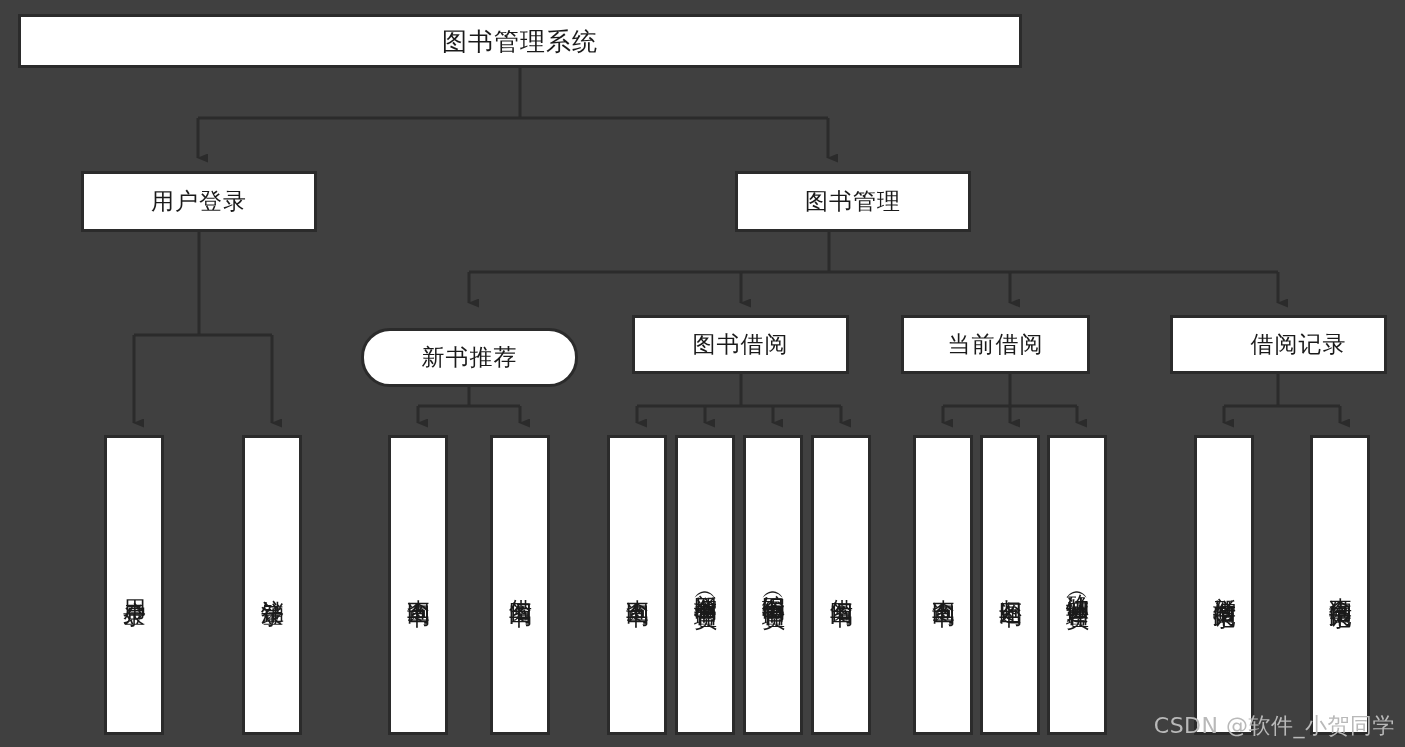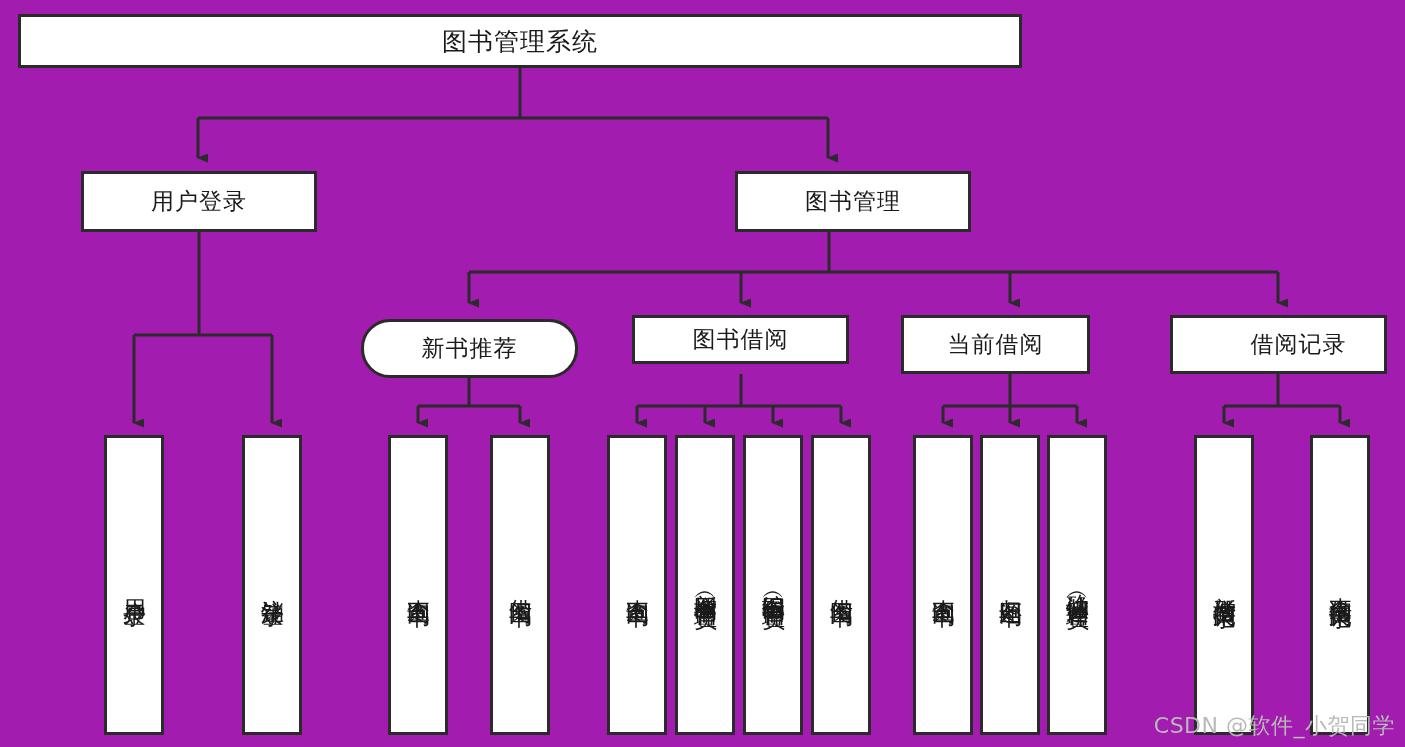--- a/index.html
+++ b/index.html
@@ -8,21 +8,21 @@
     padding: 0;
     background: #ffffff;
   }
   body {
     font-family: "DejaVu Sans", "Liberation Sans", sans-serif;
   }
   #diagram-root {
     position: relative;
     width: 1405px;
     height: 747px;
-    background: #a21caf;
+    background: #404040;
     overflow: hidden;
   }
   #edge-layer {
     position: absolute;
     left: 0;
     top: 0;
     width: 1405px;
     height: 747px;
   }
   .node {
@@ -125,24 +125,24 @@
     <span>图书管理系统</span>
   </div>
 
   <div class="node horiz" style="left:81px; top:171px; width:236px; height:61px;">
     <span>用户登录</span>
   </div>
   <div class="node horiz" style="left:711px; top:171px; width:236px; height:61px;margin-left:24px;">
     <span>图书管理</span>
   </div>
 
-  <div class="node horiz" style="left:361px; top:319px; width:217px; height:59px;border-radius:29px;">
+  <div class="node horiz" style="left:361px; top:328px; width:217px; height:59px;border-radius:29px;">
     <span>新书推荐</span>
   </div>
-  <div class="node horiz" style="left:632px; top:315px; width:217px; height:49px;">
+  <div class="node horiz" style="left:632px; top:315px; width:217px; height:59px;">
     <span>图书借阅</span>
   </div>
   <div class="node horiz" style="left:901px; top:315px; width:189px; height:59px;">
     <span>当前借阅</span>
   </div>
   <div class="node horiz" style="left:1170px; top:315px; width:217px; height:59px;padding-left:40px;">
     <span>借阅记录</span>
   </div>
 
   <div class="node vert" style="left:104px; top:435px; width:60px; height:300px;">

